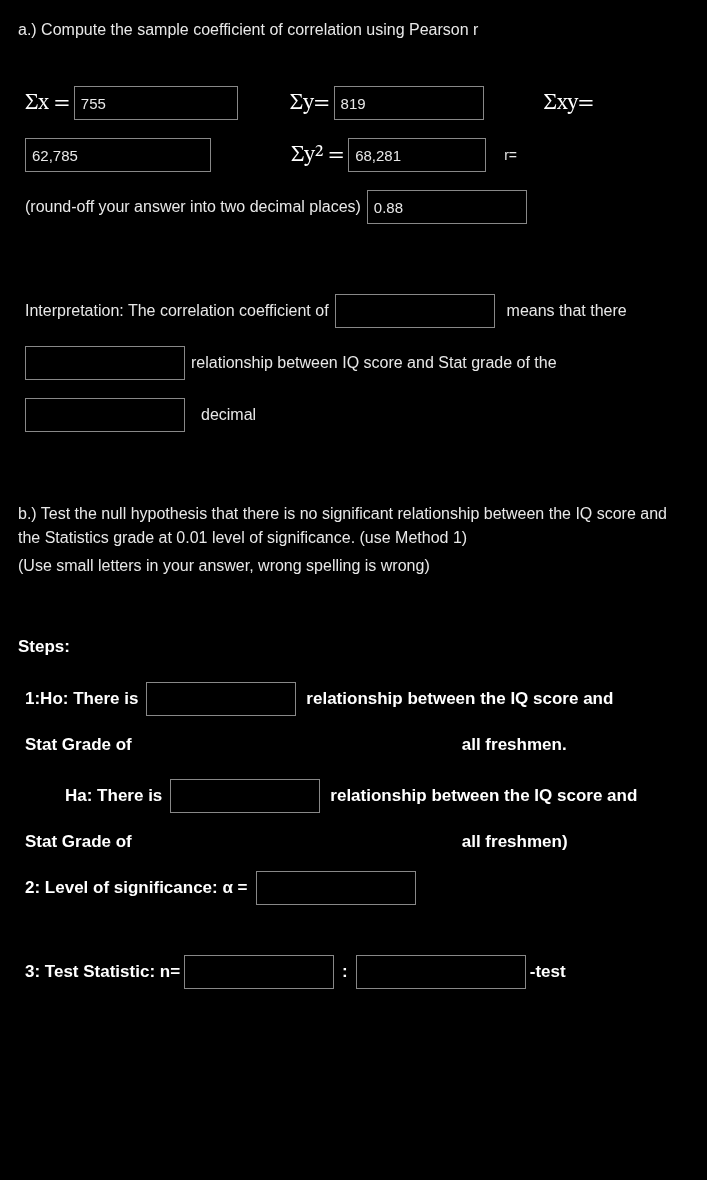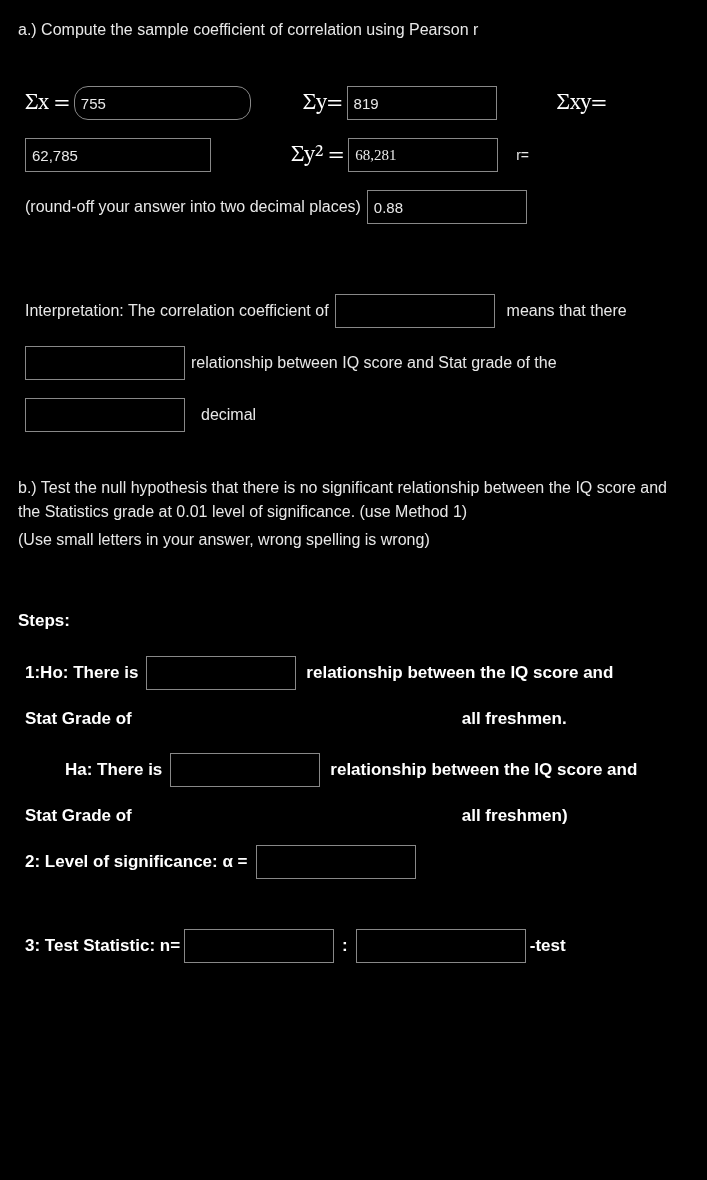--- a/index.html
+++ b/index.html
@@ -44,42 +44,42 @@
 <body>
 
 <div class="page">
 
   <div>a.) Compute the sample coefficient of correlation using Pearson r</div>
 
   <div class="row flex">
     <span class="seg">
       <span class="math">Σx =</span>
       <span class="sp" style="width:4px"></span>
-      <input class="inp" style="width: 177px; border-radius: 14px;" value="755">
+      <input class="inp" style="width: 164px;" value="755">
     </span>
     <span class="sp" style="width:52px"></span>
     <span class="seg">
       <span class="math">Σy=</span>
       <span class="sp" style="width:4px"></span>
       <input class="inp" style="width: 150px;" value="819">
     </span>
     <span class="sp" style="width:60px"></span>
     <span class="seg">
       <span class="math">Σxy=</span>
     </span>
   </div>
 
   <div class="row2 flex">
     <input class="inp" style="width: 186px;" value="62,785">
     <span class="sp" style="width:40px"></span>
     <span class="sp" style="width:40px"></span>
     <span class="seg">
       <span class="math">Σy² =</span>
       <span class="sp" style="width:4px"></span>
-      <input class="inp" style="width: 150px; font-family: Liberation Serif, serif;" value="68,281">
+      <input class="inp" style="width: 138px;" value="68,281">
     </span>
     <span class="sp" style="width:18px"></span>
     <span class="small">r=</span>
   </div>
 
   <div class="row2 flex">
     <span>(round-off your answer into two decimal places)</span>
     <span class="sp" style="width:6px"></span>
     <input class="inp" style="width: 160px;" value="0.88">
   </div>
@@ -97,21 +97,21 @@
     <span class="sp" style="width:6px"></span>
     <span>relationship between IQ score and Stat grade of  the</span>
   </div>
 
   <div class="flex" style="margin-top:18px">
     <input class="inp" style="width: 160px;">
     <span class="sp" style="width:16px"></span>
     <span>decimal</span>
   </div>
 
-  <div style="margin-top:44px">b.) Test the null hypothesis that there is no significant relationship between the IQ score and the Statistics grade at 0.01 level of significance. (use Method 1)</div>
+  <div style="margin-top:70px">b.) Test the null hypothesis that there is no significant relationship between the IQ score and the Statistics grade at 0.01 level of significance. (use Method 1)</div>
   <div style="margin-top:4px">(Use small letters in your answer, wrong spelling is wrong)</div>
 
   <div class="bold" style="margin-top:56px">Steps:</div>
 
   <div class="flex" style="margin-top:22px">
     <span class="bold">1:Ho: There is</span>
     <span class="sp" style="width:8px"></span>
     <input class="inp" style="width: 150px;">
     <span class="sp" style="width:10px"></span>
     <span class="bold">relationship between the IQ score and</span>

